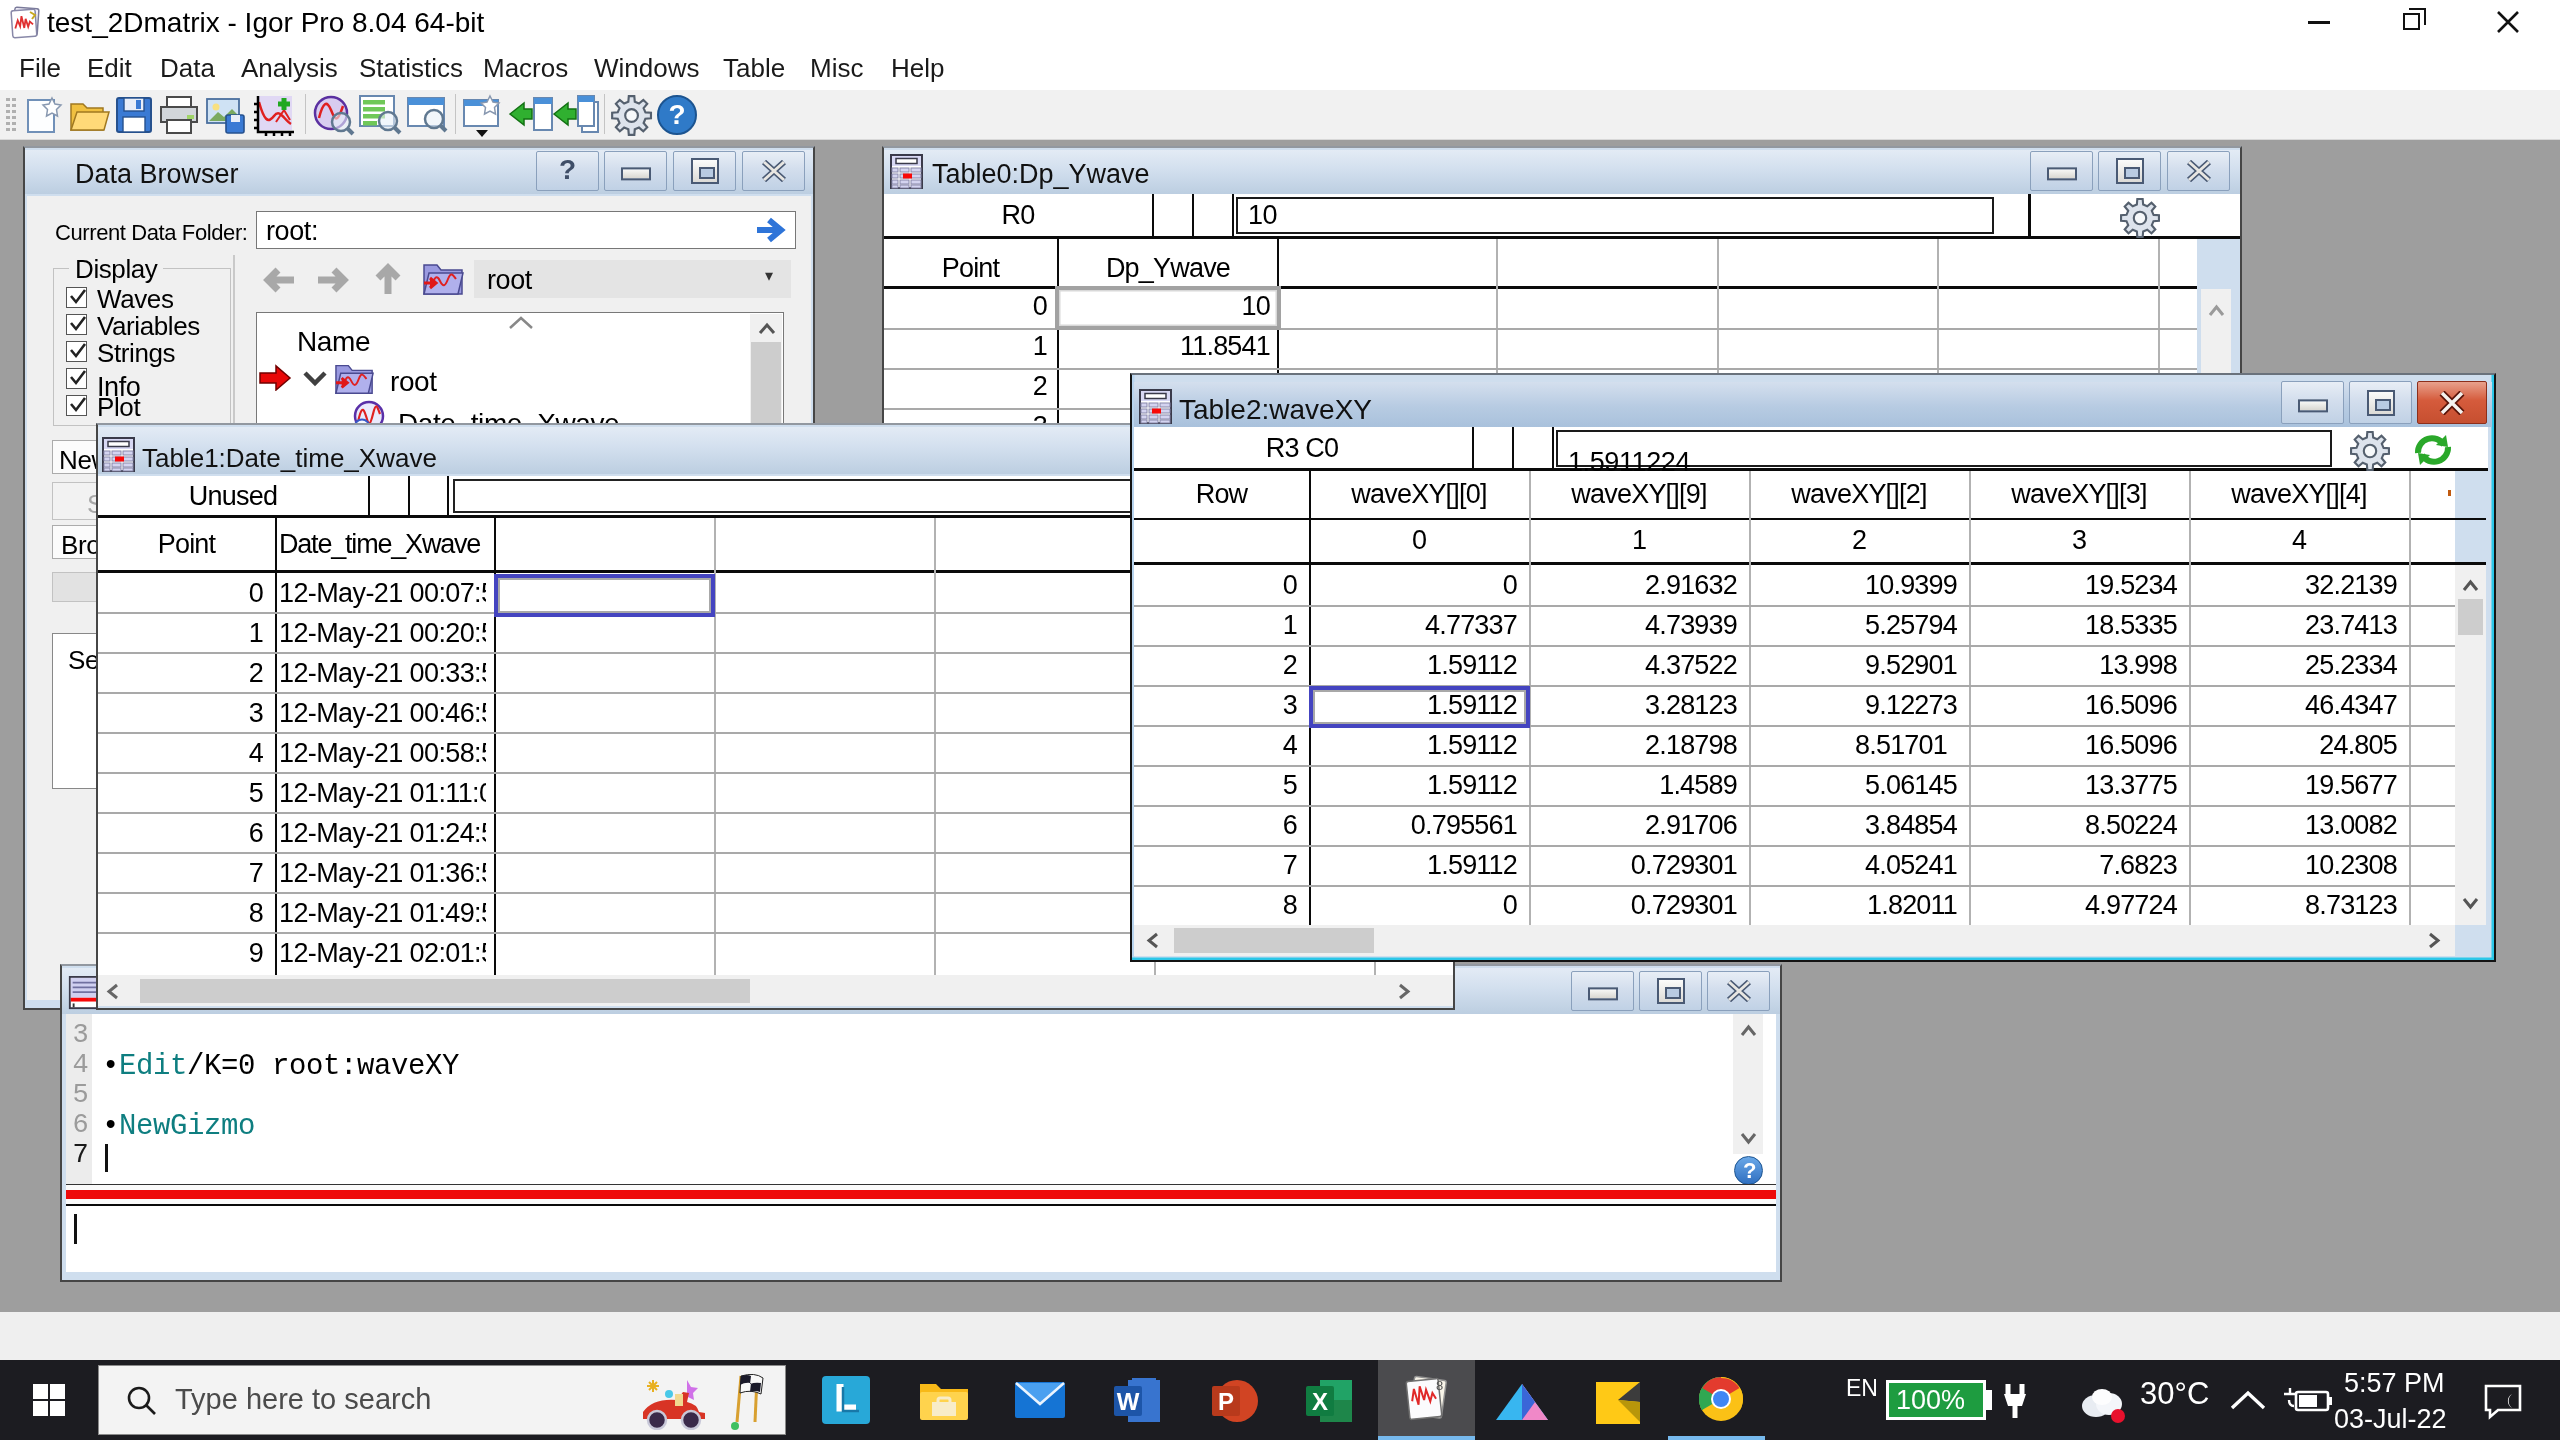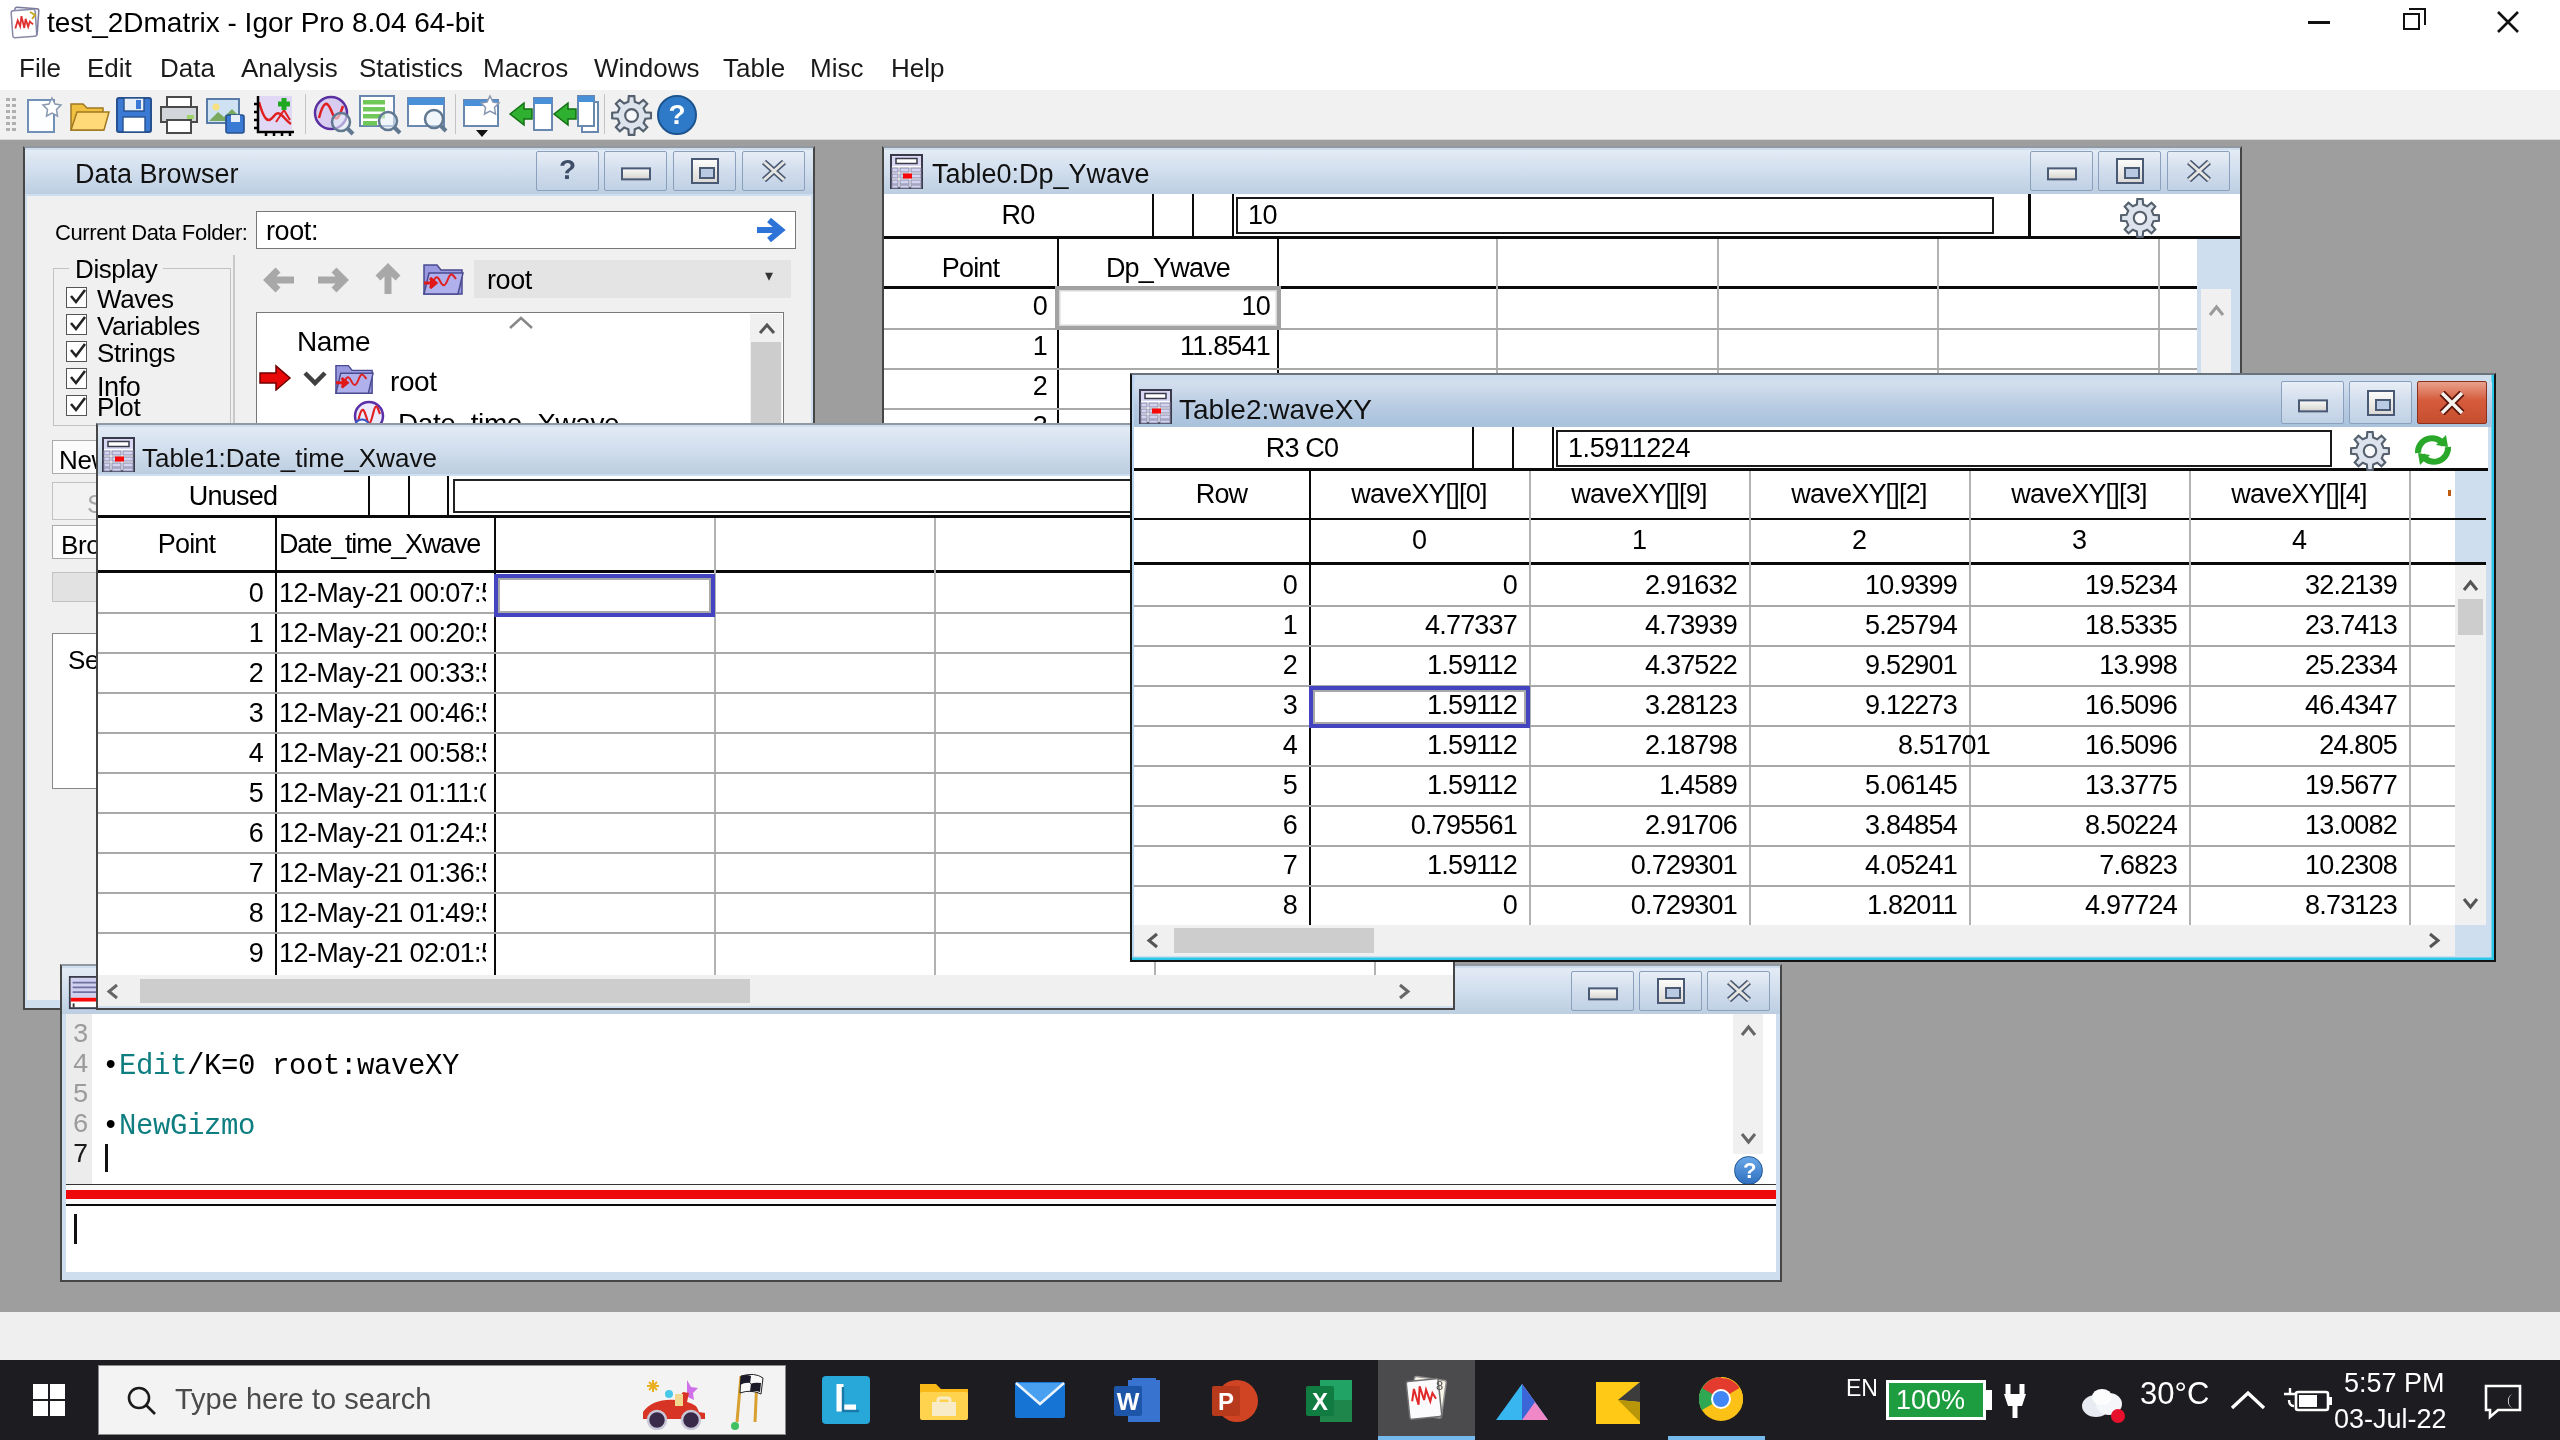--- a/index.html
+++ b/index.html
@@ -510,21 +510,21 @@
         </svg>
       </div>
 
   <div class="white" style="left:2px;top:52px;width:1354px;height:41px"></div>
   <div class="blackline" style="left:2px;top:93px;width:1354px;height:3px"></div>
   <span class="abs num" style="left:2px;top:58px;width:336px;text-align:center">R3 C0</span>
   <div class="vline" style="left:340px;top:52px;height:41px"></div>
   <div class="vline" style="left:380px;top:52px;height:41px"></div>
   <div class="vline" style="left:420px;top:52px;height:41px"></div>
   <div class="abs" style="left:424px;top:55px;width:776px;height:37px;border:2px solid #1a1a1a;background:#fff"></div>
-  <span class="txt" style="left:436px;top:58px">1.5911224</span>
+  <span class="txt" style="left:436px;top:72px">1.5911224</span>
   <svg class="abs" style="left:1216px;top:54px" width="44" height="44" viewBox="0 0 44 46">
         <use href="#gearico"></use>
       </svg>
   <svg class="abs" style="left:1278px;top:54px" width="46" height="42" viewBox="0 0 46 42">
     <path d="M8 24 a14 14 0 0 1 26-8" fill="none" stroke="#2aa82a" stroke-width="6"></path>
     <path d="M36 6 l2 12 -12-2 z" fill="#2aa82a"></path>
     <path d="M38 18 a14 14 0 0 1 -26 8" fill="none" stroke="#2aa82a" stroke-width="6"></path>
     <path d="M10 36 l-2-12 12 2 z" fill="#2aa82a"></path>
   </svg>
 
@@ -584,21 +584,21 @@
       <span class="num" style="left:619px;top:275px;width:206px">9.52901</span>
       <span class="num" style="left:839px;top:275px;width:206px">13.998</span>
       <span class="num" style="left:1059px;top:275px;width:206px">25.2334</span>
   <span class="num" style="left:179px;top:315px;width:206px">1.59112</span>
       <span class="num" style="left:399px;top:315px;width:206px">3.28123</span>
       <span class="num" style="left:619px;top:315px;width:206px">9.12273</span>
       <span class="num" style="left:839px;top:315px;width:206px">16.5096</span>
       <span class="num" style="left:1059px;top:315px;width:206px">46.4347</span>
   <span class="num" style="left:179px;top:355px;width:206px">1.59112</span>
       <span class="num" style="left:399px;top:355px;width:206px">2.18798</span>
-      <span class="num" style="left:652px;top:355px;width:206px">8.51701</span>
+      <span class="num" style="left:609px;top:355px;width:206px">8.51701</span>
       <span class="num" style="left:839px;top:355px;width:206px">16.5096</span>
       <span class="num" style="left:1059px;top:355px;width:206px">24.805</span>
   <span class="num" style="left:179px;top:395px;width:206px">1.59112</span>
       <span class="num" style="left:399px;top:395px;width:206px">1.4589</span>
       <span class="num" style="left:619px;top:395px;width:206px">5.06145</span>
       <span class="num" style="left:839px;top:395px;width:206px">13.3775</span>
       <span class="num" style="left:1059px;top:395px;width:206px">19.5677</span>
   <span class="num" style="left:179px;top:435px;width:206px">0.795561</span>
       <span class="num" style="left:399px;top:435px;width:206px">2.91706</span>
       <span class="num" style="left:619px;top:435px;width:206px">3.84854</span>

